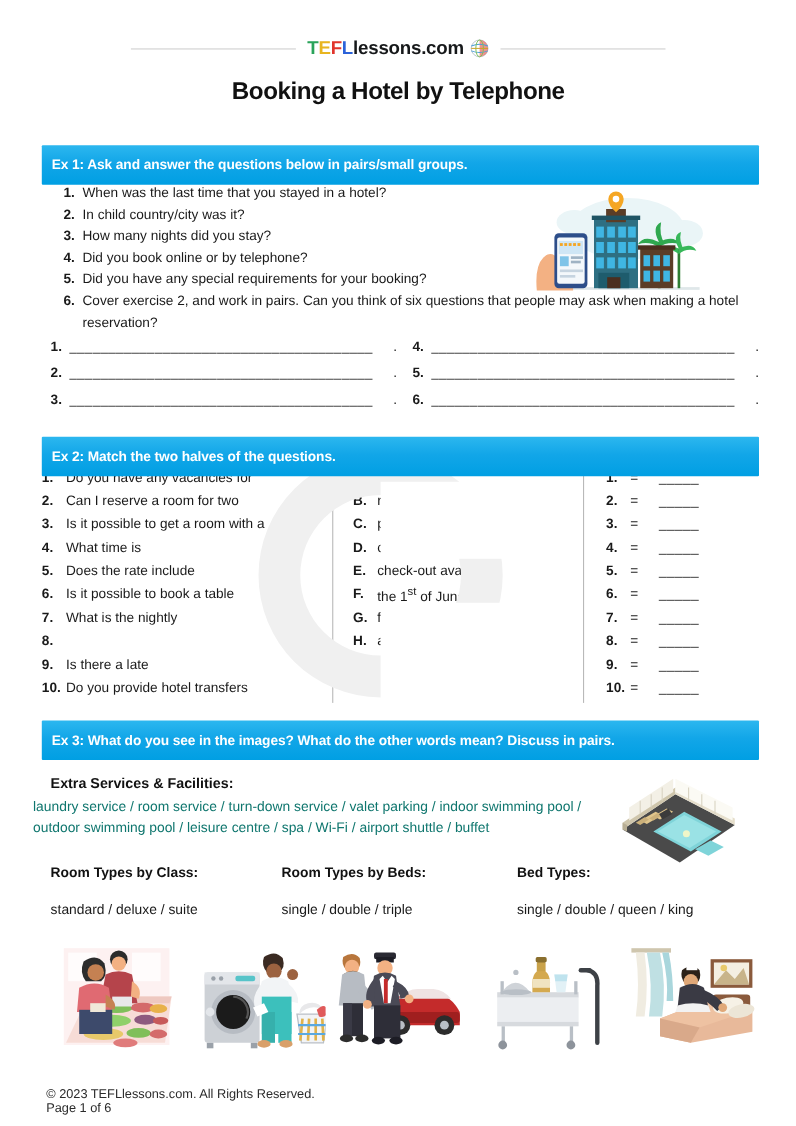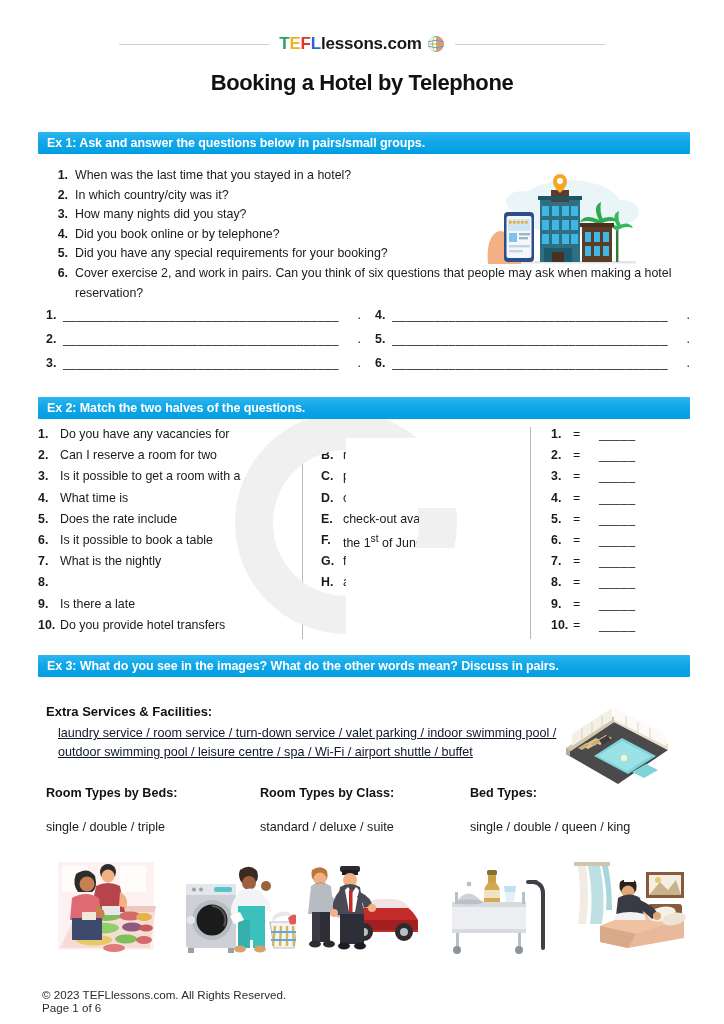--- a/index.html
+++ b/index.html
@@ -82,21 +82,21 @@
     font-weight: bold;
     letter-spacing: -0.4px;
     color: #111111;
   }
 
   
   .ex-bar {
     position: absolute;
     left: 38px;
     width: 652px;
-    height: 22px;
+    height: 36px;
     background: linear-gradient(to bottom, #2cb7ef 0%, #12a6e8 45%, #009fe3 100%);
     border-radius: 1px;
     display: flex;
     align-items: center;
     z-index: 6;
   }
   .ex-bar .lbl {
     color: #ffffff;
     font-size: 12.5px;
     font-weight: bold;
@@ -198,27 +198,26 @@
   .ex3-head {
     position: absolute;
     left: 46px;
     top: 704px;
     font-size: 13px;
     font-weight: bold;
     color: #111;
   }
   .ex3-words {
     position: absolute;
-    left: 58px;
+    left: 30px;
     top: 724px;
     width: 500px;
     font-size: 12.6px;
     line-height: 19px;
-    color: #0f172a;
-    text-decoration: underline;
+    color: #0f766e;
   }
   .cat-grid {
     position: absolute;
     left: 46px;
     top: 786px;
     width: 644px;
     display: flex;
     font-size: 12.6px;
   }
   .cat-col { flex: 0 0 auto; }
@@ -301,21 +300,21 @@
     <span class="lbl">Ex 1:  Ask and answer the questions below in pairs/small groups.</span>
   </div>
 
   <div class="q-list" style="left:46px; top:166px; width:430px;">
     <div class="q-row">
       <span class="q-num">1.</span>
       <span class="q-text">When was the last time that you stayed in a hotel?</span>
     </div>
     <div class="q-row">
       <span class="q-num">2.</span>
-      <span class="q-text">In which country/city was it?</span>
+      <span class="q-text">In child country/city was it?</span>
     </div>
     <div class="q-row">
       <span class="q-num">3.</span>
       <span class="q-text">How many nights did you stay?</span>
     </div>
     <div class="q-row">
       <span class="q-num">4.</span>
       <span class="q-text">Did you book online or by telephone?</span>
     </div>
     <div class="q-row">
@@ -616,27 +615,27 @@
         <polygon points="26,48 40,40 46,43 32,51" fill="#e0c58c"></polygon>
         <polygon points="22,50 30,45 34,47 26,52" fill="#cbb07a"></polygon>
         <polygon points="38,44 50,37 56,40 44,47" fill="#e0c58c"></polygon>
         <polygon points="34,46 42,41 46,43 38,48" fill="#cbb07a"></polygon>
       </g>
       <rect x="44" y="39" width="10" height="6" transform="rotate(-30 49 42)" fill="#3b3b3b"></rect>
     </svg>
   </div>
 
   <div class="cat-grid">
+    <div class="cat-col c2">
+      <div class="cat-title">Room Types by Class:</div>
+      <div class="cat-items">standard / deluxe / suite</div>
+    </div>
     <div class="cat-col c1">
       <div class="cat-title">Room Types by Beds:</div>
       <div class="cat-items">single / double / triple</div>
-    </div>
-    <div class="cat-col c2">
-      <div class="cat-title">Room Types by Class:</div>
-      <div class="cat-items">standard / deluxe / suite</div>
     </div>
     <div class="cat-col c3">
       <div class="cat-title">Bed Types:</div>
       <div class="cat-items">single / double / queen / king</div>
     </div>
   </div>
 
   <div class="pic-strip">
 
     <div class="pic-cell">

